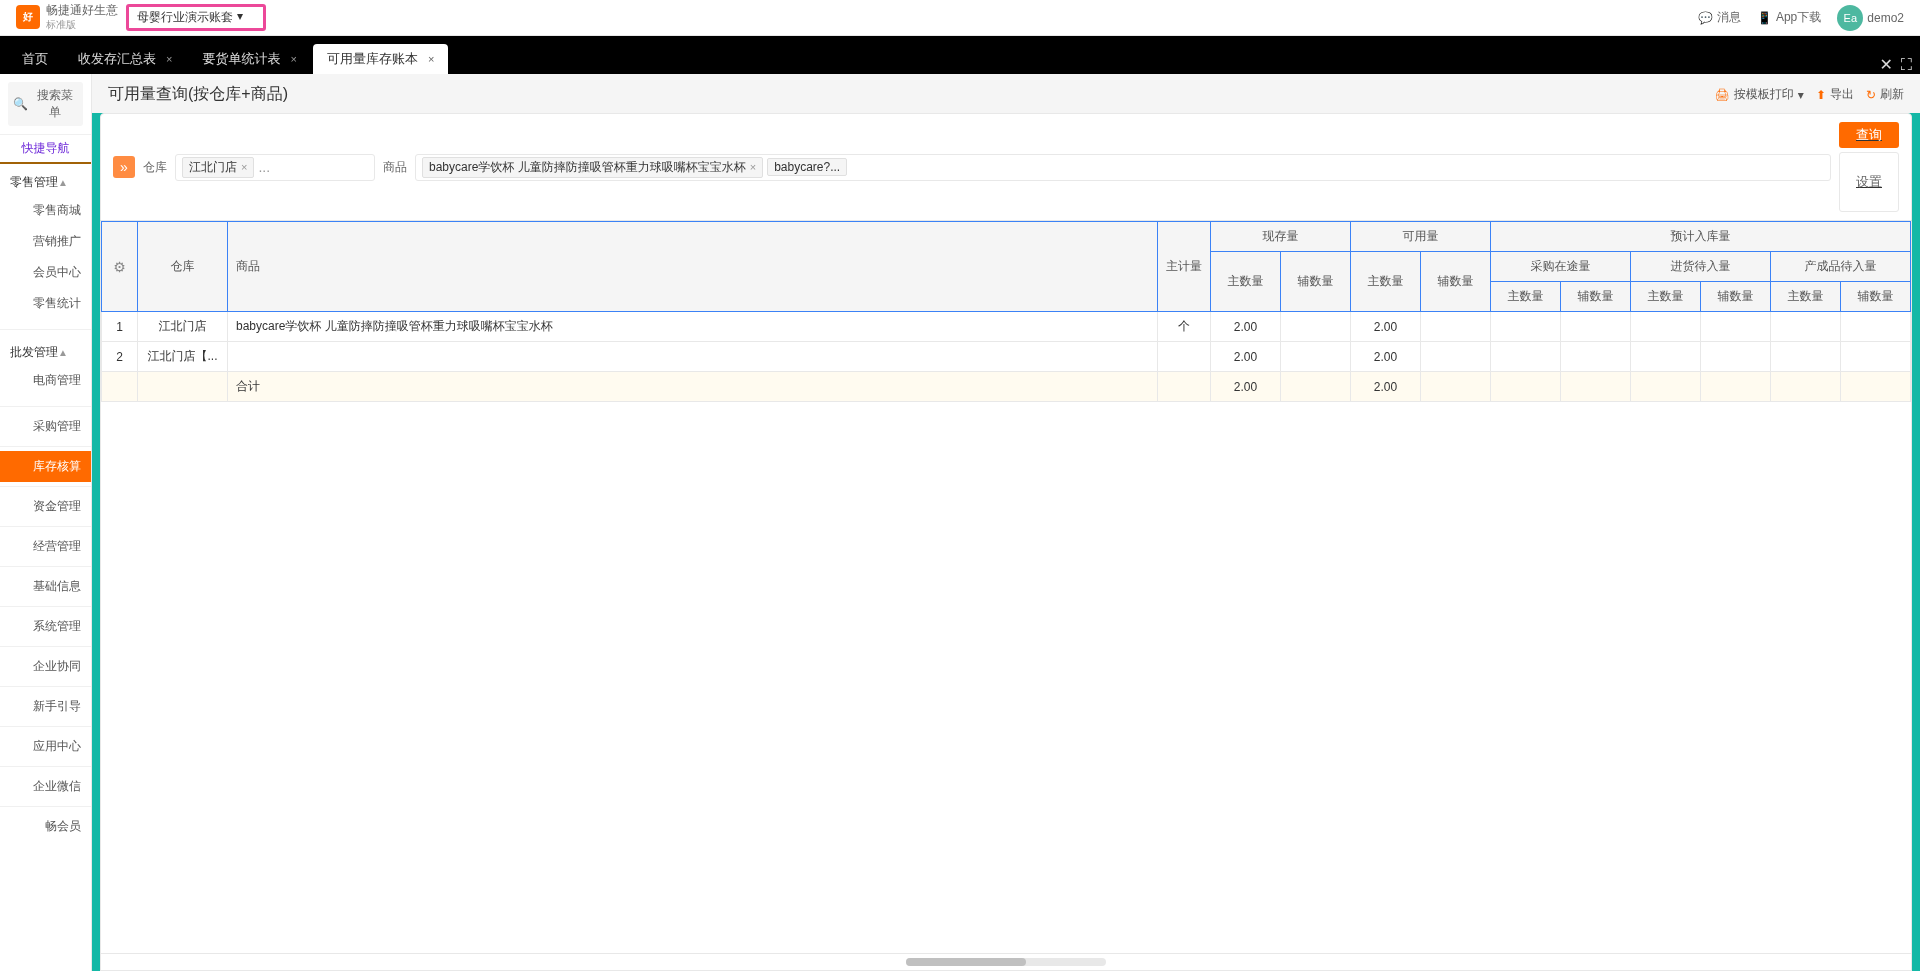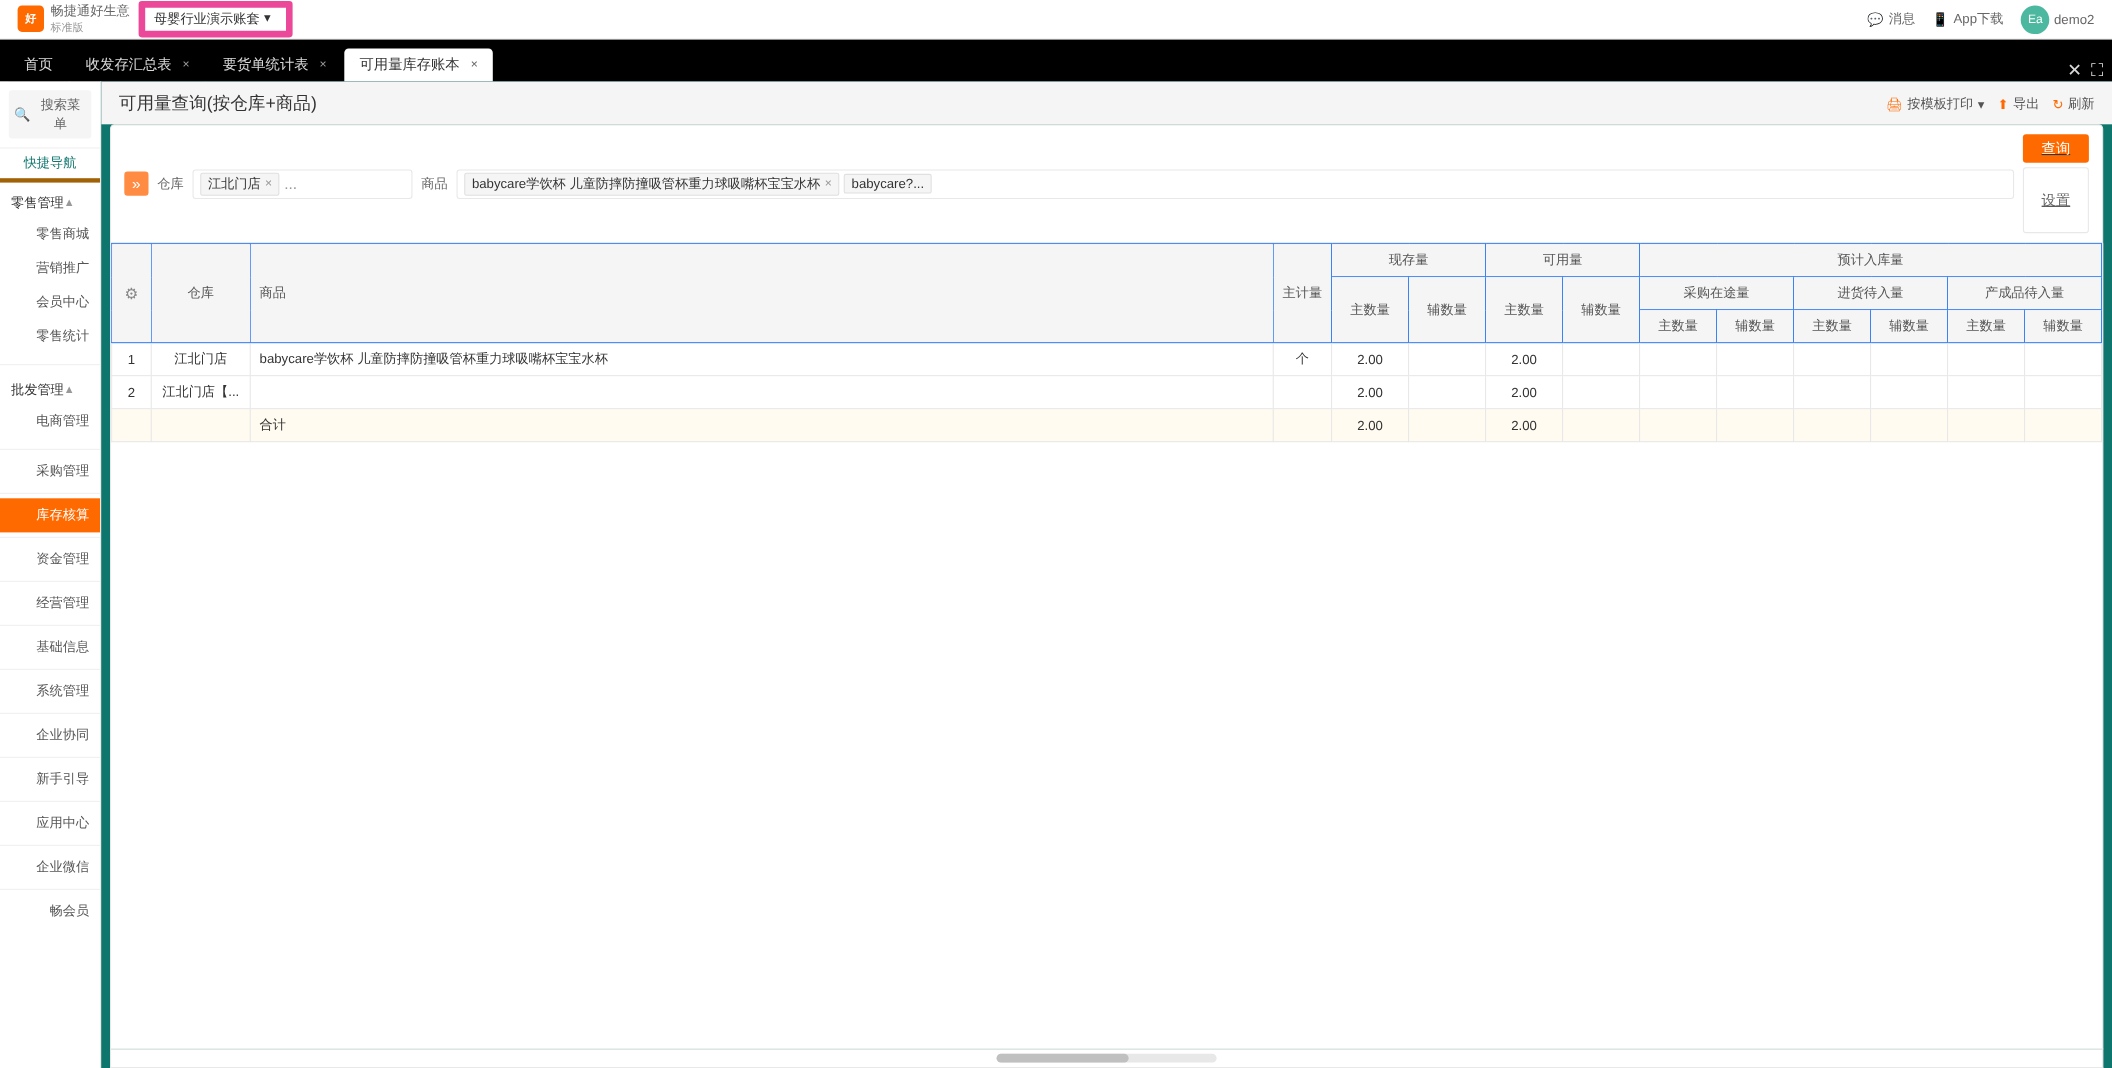--- a/index.html
+++ b/index.html
@@ -5,51 +5,51 @@
     * { box-sizing: border-box; margin: 0; padding: 0; }
     body { font-family: 'Microsoft YaHei', Arial, sans-serif; font-size: 12px; color: #333; background: #f0f2f5; display: flex; flex-direction: column; height: 971px; overflow: hidden; }
 
     
     .top-bar { height: 36px; background: #fff; display: flex; align-items: center; justify-content: space-between; padding: 0 16px; border-bottom: 1px solid #e8e8e8; flex-shrink: 0; }
     .top-bar-left { display: flex; align-items: center; gap: 8px; }
     .logo { display: flex; align-items: center; gap: 6px; }
     .logo-icon { width: 24px; height: 24px; background: #ff6a00; border-radius: 4px; display: flex; align-items: center; justify-content: center; color: white; font-size: 10px; font-weight: bold; }
     .logo-text { font-size: 12px; color: #666; line-height: 1.2; }
     .logo-sub { font-size: 10px; color: #999; }
-    .industry-selector { display: flex; align-items: flex-start; gap: 4px; padding: 2px 8px; border: 6px solid #ec4899; border-radius: 3px; cursor: pointer; font-size: 12px; color: #333; min-width: 140px; }
+    .industry-selector { display: flex; align-items: flex-start; gap: 4px; padding: 2px 8px; border: 3px solid #ec4899; border-radius: 3px; cursor: pointer; font-size: 12px; color: #333; min-width: 140px; }
     .top-bar-right { display: flex; align-items: center; gap: 16px; font-size: 12px; color: #666; }
     .top-bar-btn { display: flex; align-items: center; gap: 4px; cursor: pointer; }
     .avatar { width: 26px; height: 26px; border-radius: 50%; background: #4db8a0; display: flex; align-items: center; justify-content: center; color: white; font-size: 11px; }
 
     
     .nav-tabs { height: 38px; background: #000000; display: flex; align-items: flex-end; padding: 0 8px; flex-shrink: 0; gap: 2px; }
     .nav-tab { height: 30px; padding: 0 14px; display: flex; align-items: center; gap: 6px; border-radius: 4px 4px 0 0; font-size: 13px; cursor: pointer; color: rgba(255,255,255,0.85); background: rgba(0,0,0,0.1); }
     .nav-tab.active { background: white; color: #333; font-weight: 500; }
     .nav-tab .close-x { font-size: 11px; color: #999; margin-left: 4px; cursor: pointer; }
     .nav-tab.active .close-x { color: #666; }
     .nav-right { margin-left: auto; display: flex; align-items: center; gap: 8px; }
     .nav-icon-btn { color: rgba(255,255,255,0.85); cursor: pointer; font-size: 16px; }
 
     
     .main-layout { display: flex; flex: 1; overflow: hidden; }
 
     
     .sidebar { width: 92px; background: #fff; border-right: 1px solid #e8e8e8; display: flex; flex-direction: column; flex-shrink: 0; overflow-y: auto; }
     .sidebar-search { padding: 8px; border-bottom: 1px solid #f0f0f0; }
     .sidebar-search-btn { width: 100%; padding: 5px; background: #f5f5f5; border: none; border-radius: 3px; font-size: 12px; color: #666; cursor: pointer; display: flex; align-items: center; justify-content: center; gap: 4px; }
-    .sidebar-nav-btn { padding: 5px 8px; font-size: 12px; color: #0f766e; cursor: pointer; text-align: center; border-bottom: 4px solid #a16207; }
+    .sidebar-nav-btn { padding: 5px 8px; font-size: 12px; color: #6d28d9; cursor: pointer; text-align: center; border-bottom: 2px solid #a16207; }
     .sidebar-section { padding: 6px 0; }
     .sidebar-section-header { padding: 4px 10px; font-size: 12px; color: #333; display: flex; align-items: center; cursor: pointer; }
     .sidebar-section-header .arrow { font-size: 10px; color: #999; }
     .sidebar-item { padding: 7px 10px; font-size: 12px; color: #555; cursor: pointer; text-align: right; }
     .sidebar-item.active { background: #ff6a00; color: white; font-weight: 500; }
     .sidebar-divider { height: 1px; background: #f0f0f0; margin: 4px 0; }
 
     
-    .content-area { flex: 1; display: flex; flex-direction: column; overflow: hidden; background: #0f766e; }
+    .content-area { flex: 1; display: flex; flex-direction: column; overflow: hidden; background: #14b8a6; }
 
     
     .page-header { padding: 10px 16px 8px; background: #f5f5f5; display: flex; align-items: center; justify-content: space-between; }
     .page-title { font-size: 16px; font-weight: 500; color: #333; }
     .page-actions { display: flex; align-items: center; gap: 12px; }
     .action-btn { display: flex; align-items: center; gap: 4px; font-size: 12px; color: #555; cursor: pointer; }
     .action-btn .icon { color: #ff6a00; }
 
     
     .filter-bar { background: white; margin: 0 8px; padding: 8px 12px; border-radius: 4px 4px 0 0; border: 1px solid #e8e8e8; display: flex; align-items: center; gap: 8px; }

